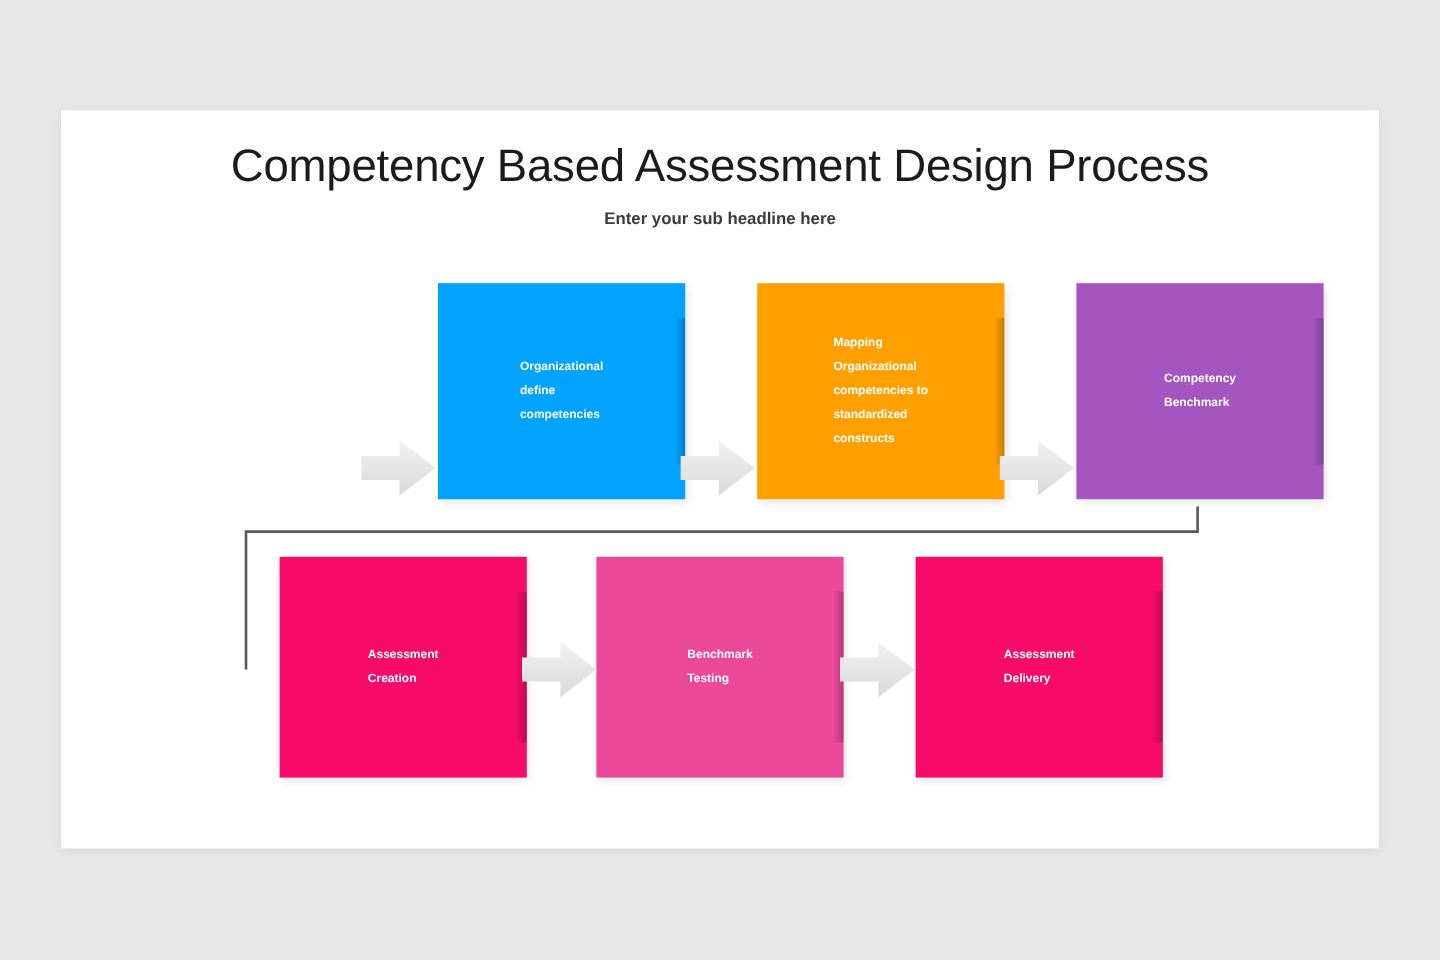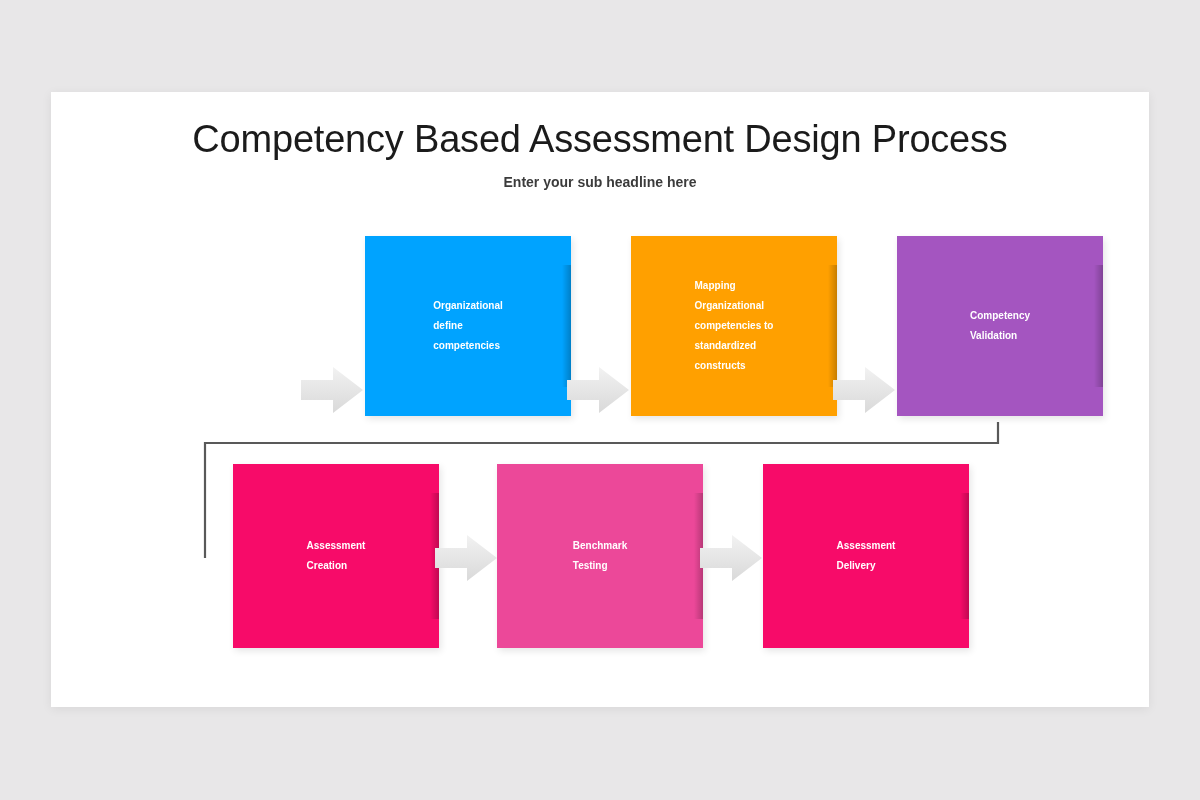--- a/index.html
+++ b/index.html
@@ -164,21 +164,21 @@
             <stop offset="0%" stop-color="#f2f2f2"></stop>
               <stop offset="100%" stop-color="#d9d9d9"></stop>
           </linearGradient>
         </defs>
         <polygon points="0,16 32,16 32,3 62,26 32,49 32,36 0,36" fill="url(#ag3)"></polygon>
       </svg>
     </div>
 
     <div class="proc-box" style="left:846px; top:144px; width:206px; height:180px; background:#a455c0;">
       <span class="proc-label">Competency
-Validation</span>
+Benchmark</span>
     </div>
 
     <div class="proc-box" style="left:182px; top:372px; width:206px; height:184px; background:#f70b69;">
       <span class="proc-label">Assessment
 Creation</span>
     </div>
 
     <div class="arrow" style="left:384px; top:440px;">
       <svg viewBox="0 0 62 52" xmlns="http://www.w3.org/2000/svg">
         <defs>

